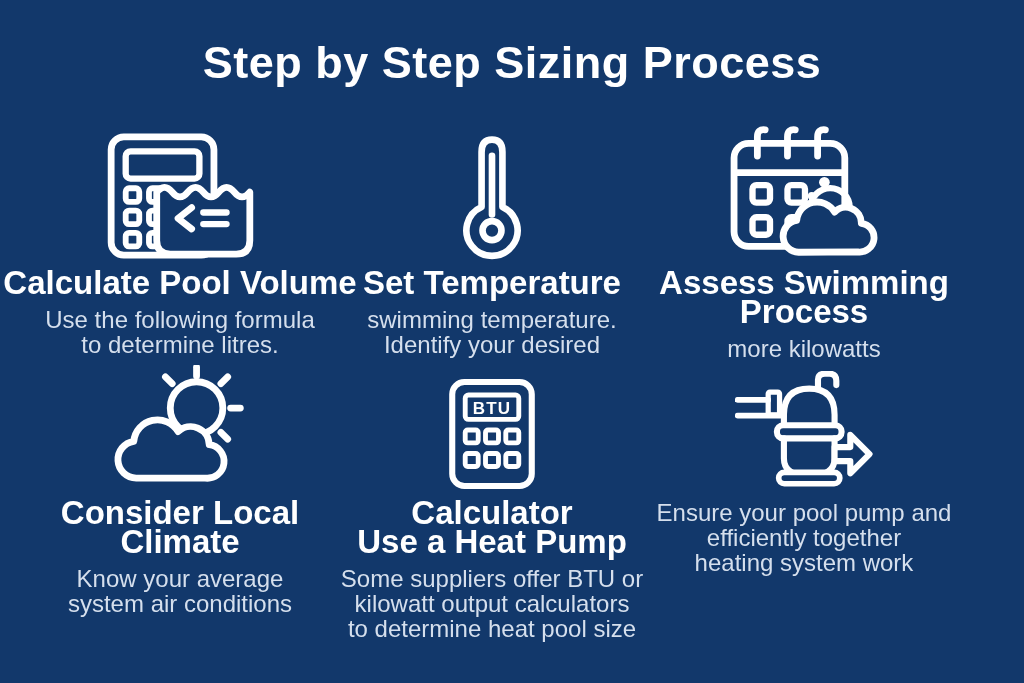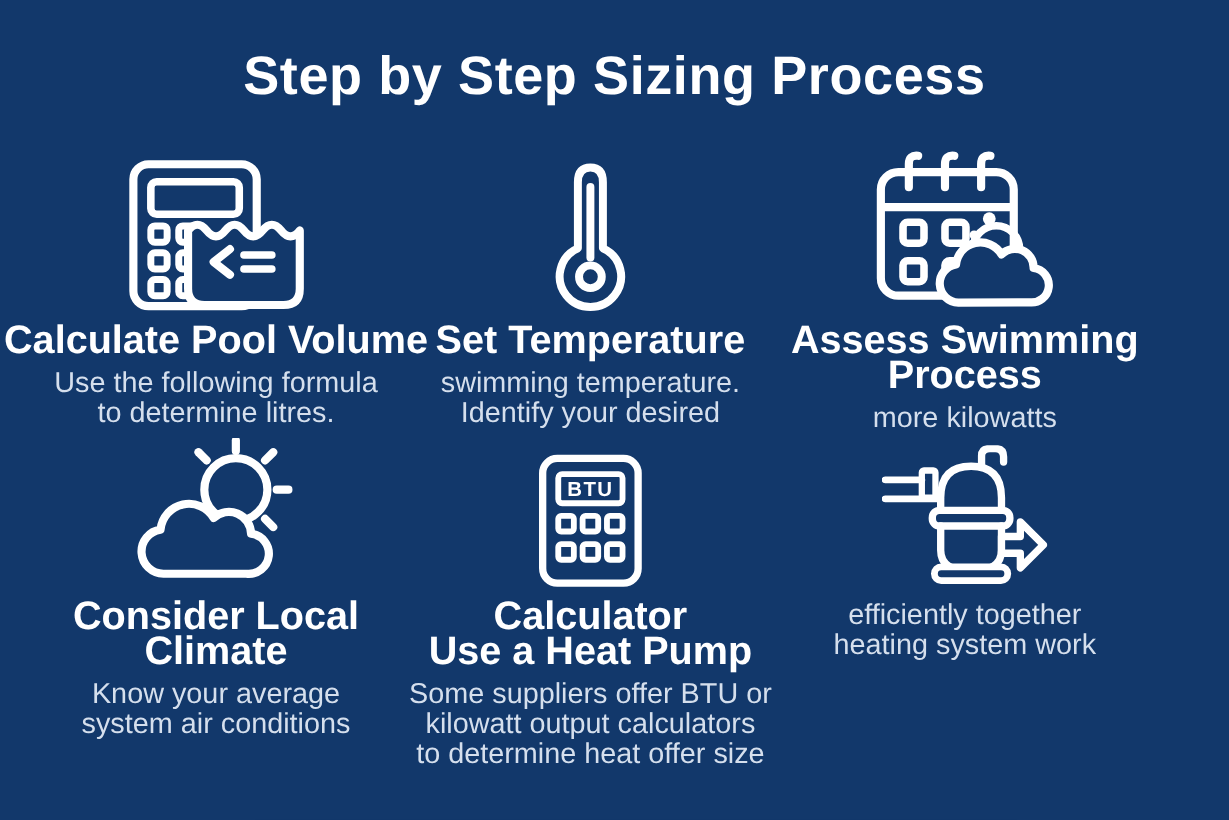--- a/index.html
+++ b/index.html
@@ -175,38 +175,39 @@
           <rect class="stroke" stroke-width="6" x="71" y="93" width="16" height="16" rx="3"></rect>
         </svg>
       </div>
       <h2 class="step-title">
         <span>Calculator</span>
         <span>Use a Heat Pump</span>
       </h2>
       <p class="step-desc">
         <span>Some suppliers offer BTU or</span>
         <span>kilowatt output calculators</span>
-        <span>to determine heat offer size</span>
+        <span>to determine heat pool size</span>
       </p>
     </section>
 
     <section class="cell row2">
       <div class="icon-slot">
         <svg width="138" height="119" viewBox="0 0 158 136" aria-hidden="true">
           <path class="stroke" stroke-width="6.5" d="M3 33 H38"></path>
           <path class="stroke" stroke-width="6.5" d="M3 51 H56"></path>
           <rect class="stroke" stroke-width="6" x="38" y="24" width="13" height="26" rx="2"></rect>
           <path class="stroke" stroke-width="7" d="M95 19 V10 Q95 3 103 3 H108 Q116 3 116 11 V16"></path>
           <path class="stroke" stroke-width="7" d="M56 64 V50 Q56 20 85 20 Q114 20 114 50 V64"></path>
           <rect class="stroke fillbg" stroke-width="7" x="48" y="62" width="74" height="15" rx="7"></rect>
           <path class="stroke" stroke-width="7" d="M56 77 V100 Q56 120 85 120 Q114 120 114 100 V77"></path>
           <rect class="stroke fillbg" stroke-width="6.5" x="50" y="116" width="70" height="13" rx="6.5"></rect>
           <path class="stroke fillbg" stroke-width="7" d="M114 87 H132 V73 L154 95 L132 117 V103 H114 Z"></path>
         </svg>
       </div>
       <p class="step-desc">
+        <span>Ensure your pool pump and</span>
         <span>efficiently together</span>
         <span>heating system work</span>
       </p>
     </section>
 
   </div>
 </div>
 
 </body></html>

